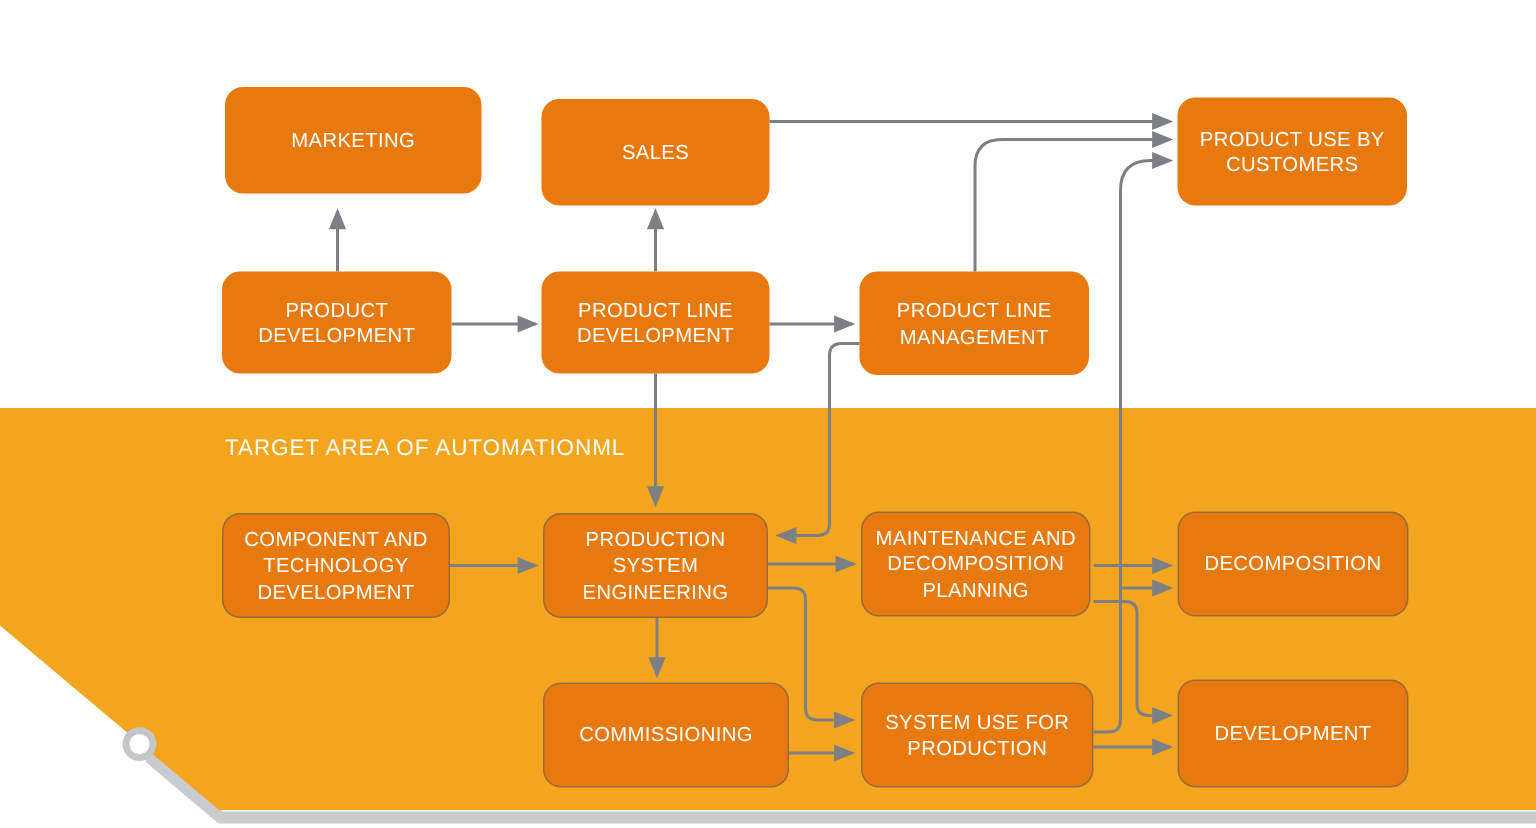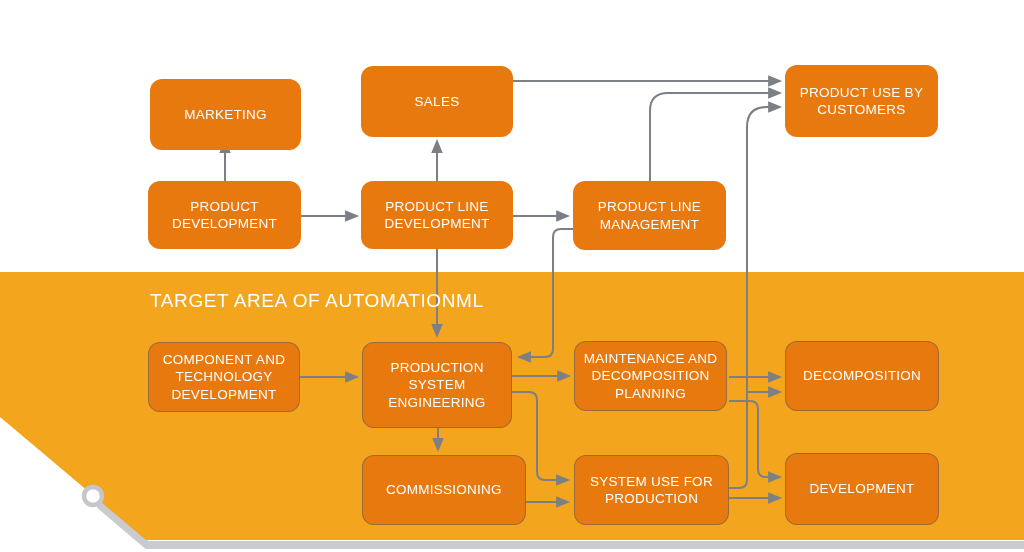--- a/index.html
+++ b/index.html
@@ -12,36 +12,36 @@
   .node{
     position:absolute;z-index:2;
     background:#E8790F;
     border-radius:12px;
     color:#ffffff;
     font-size:13.5px;line-height:1.28;letter-spacing:0.25px;
     display:flex;align-items:center;justify-content:center;text-align:center;
     padding:4px 6px;box-sizing:border-box;
   }
   .node.bordered{border:1.5px solid rgba(95,95,95,0.55);}
-  .n-marketing{left:150px;top:79px;width:151px;height:71px}
+  .n-marketing{left:150px;top:58px;width:171px;height:71px}
   .n-sales{left:361px;top:66px;width:152px;height:71px}
   .n-puc{left:785px;top:65px;width:153px;height:72px}
   .n-pd{left:148px;top:181px;width:153px;height:68px}
   .n-pld{left:361px;top:181px;width:152px;height:68px}
   .n-plm{left:573px;top:181px;width:153px;height:69px}
   .n-ctd{left:148px;top:342px;width:152px;height:70px}
-  .n-pse{left:362px;top:342px;width:150px;height:86px}
+  .n-pse{left:362px;top:342px;width:150px;height:70px}
   .n-mdp{left:574px;top:341px;width:153px;height:70px}
   .n-dec{left:785px;top:341px;width:154px;height:70px}
   .n-com{left:362px;top:455px;width:164px;height:70px}
   .n-sup{left:574px;top:455px;width:155px;height:70px}
   .n-mnt{left:785px;top:453px;width:154px;height:72px}
   .band-heading{
     position:absolute;left:150px;top:290px;z-index:2;
-    color:#ffffff;font-size:19px;letter-spacing:0.6px;font-weight:400;
+    color:#ffffff;font-size:15px;letter-spacing:0.6px;font-weight:400;
   }
 </style>
 </head>
 <body>
 
 <div class="stage">
 
   <svg class="bg" width="1024" height="552" viewBox="0 0 1024 552">
     <defs>
       <marker id="arr" viewBox="0 0 10 10" refX="8.5" refY="5" markerWidth="10" markerHeight="7" orient="auto-start-reverse">

